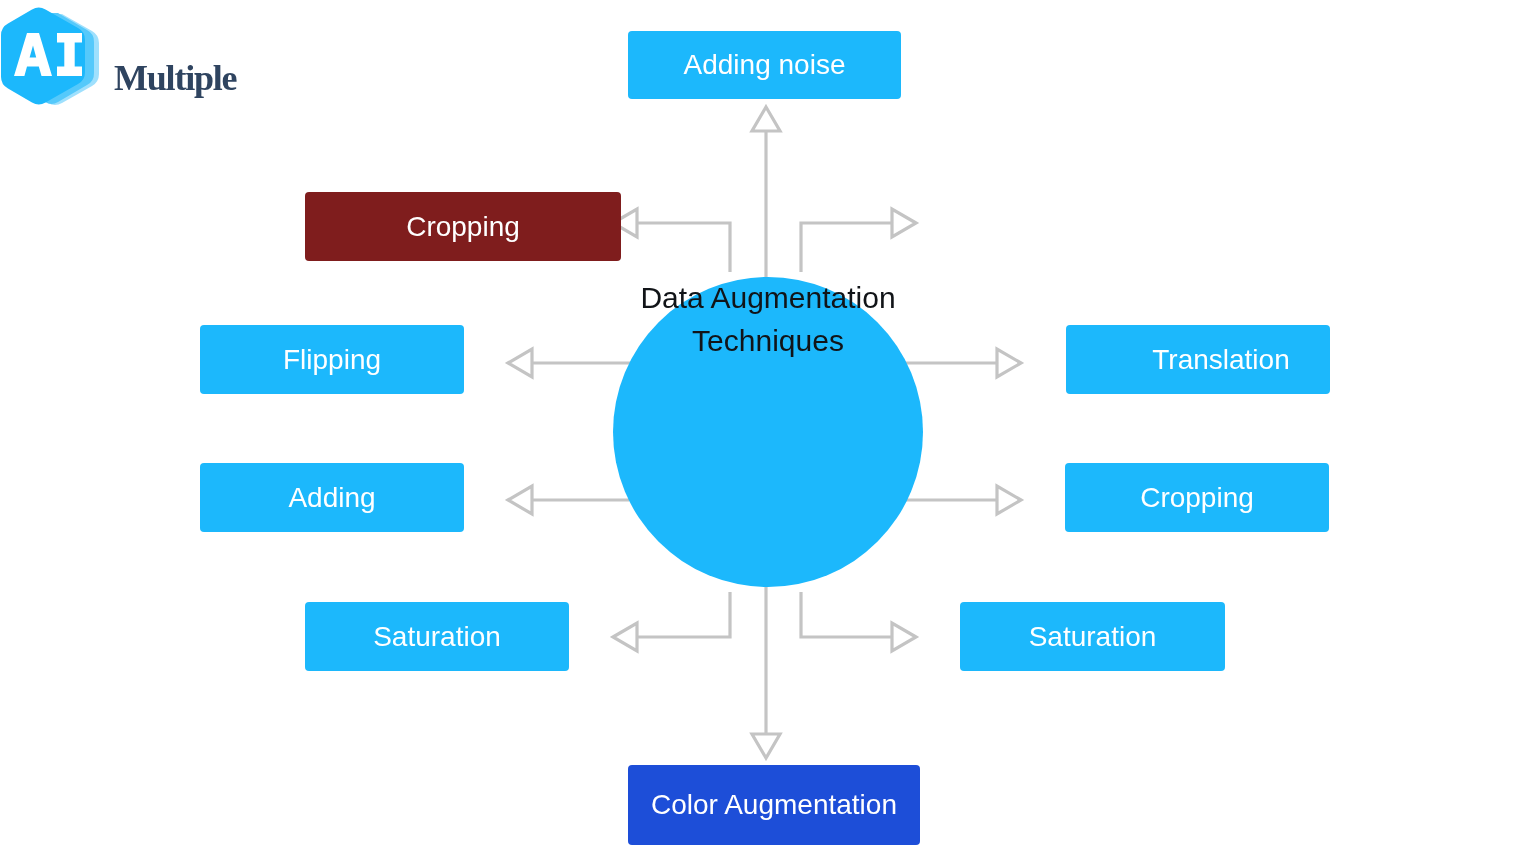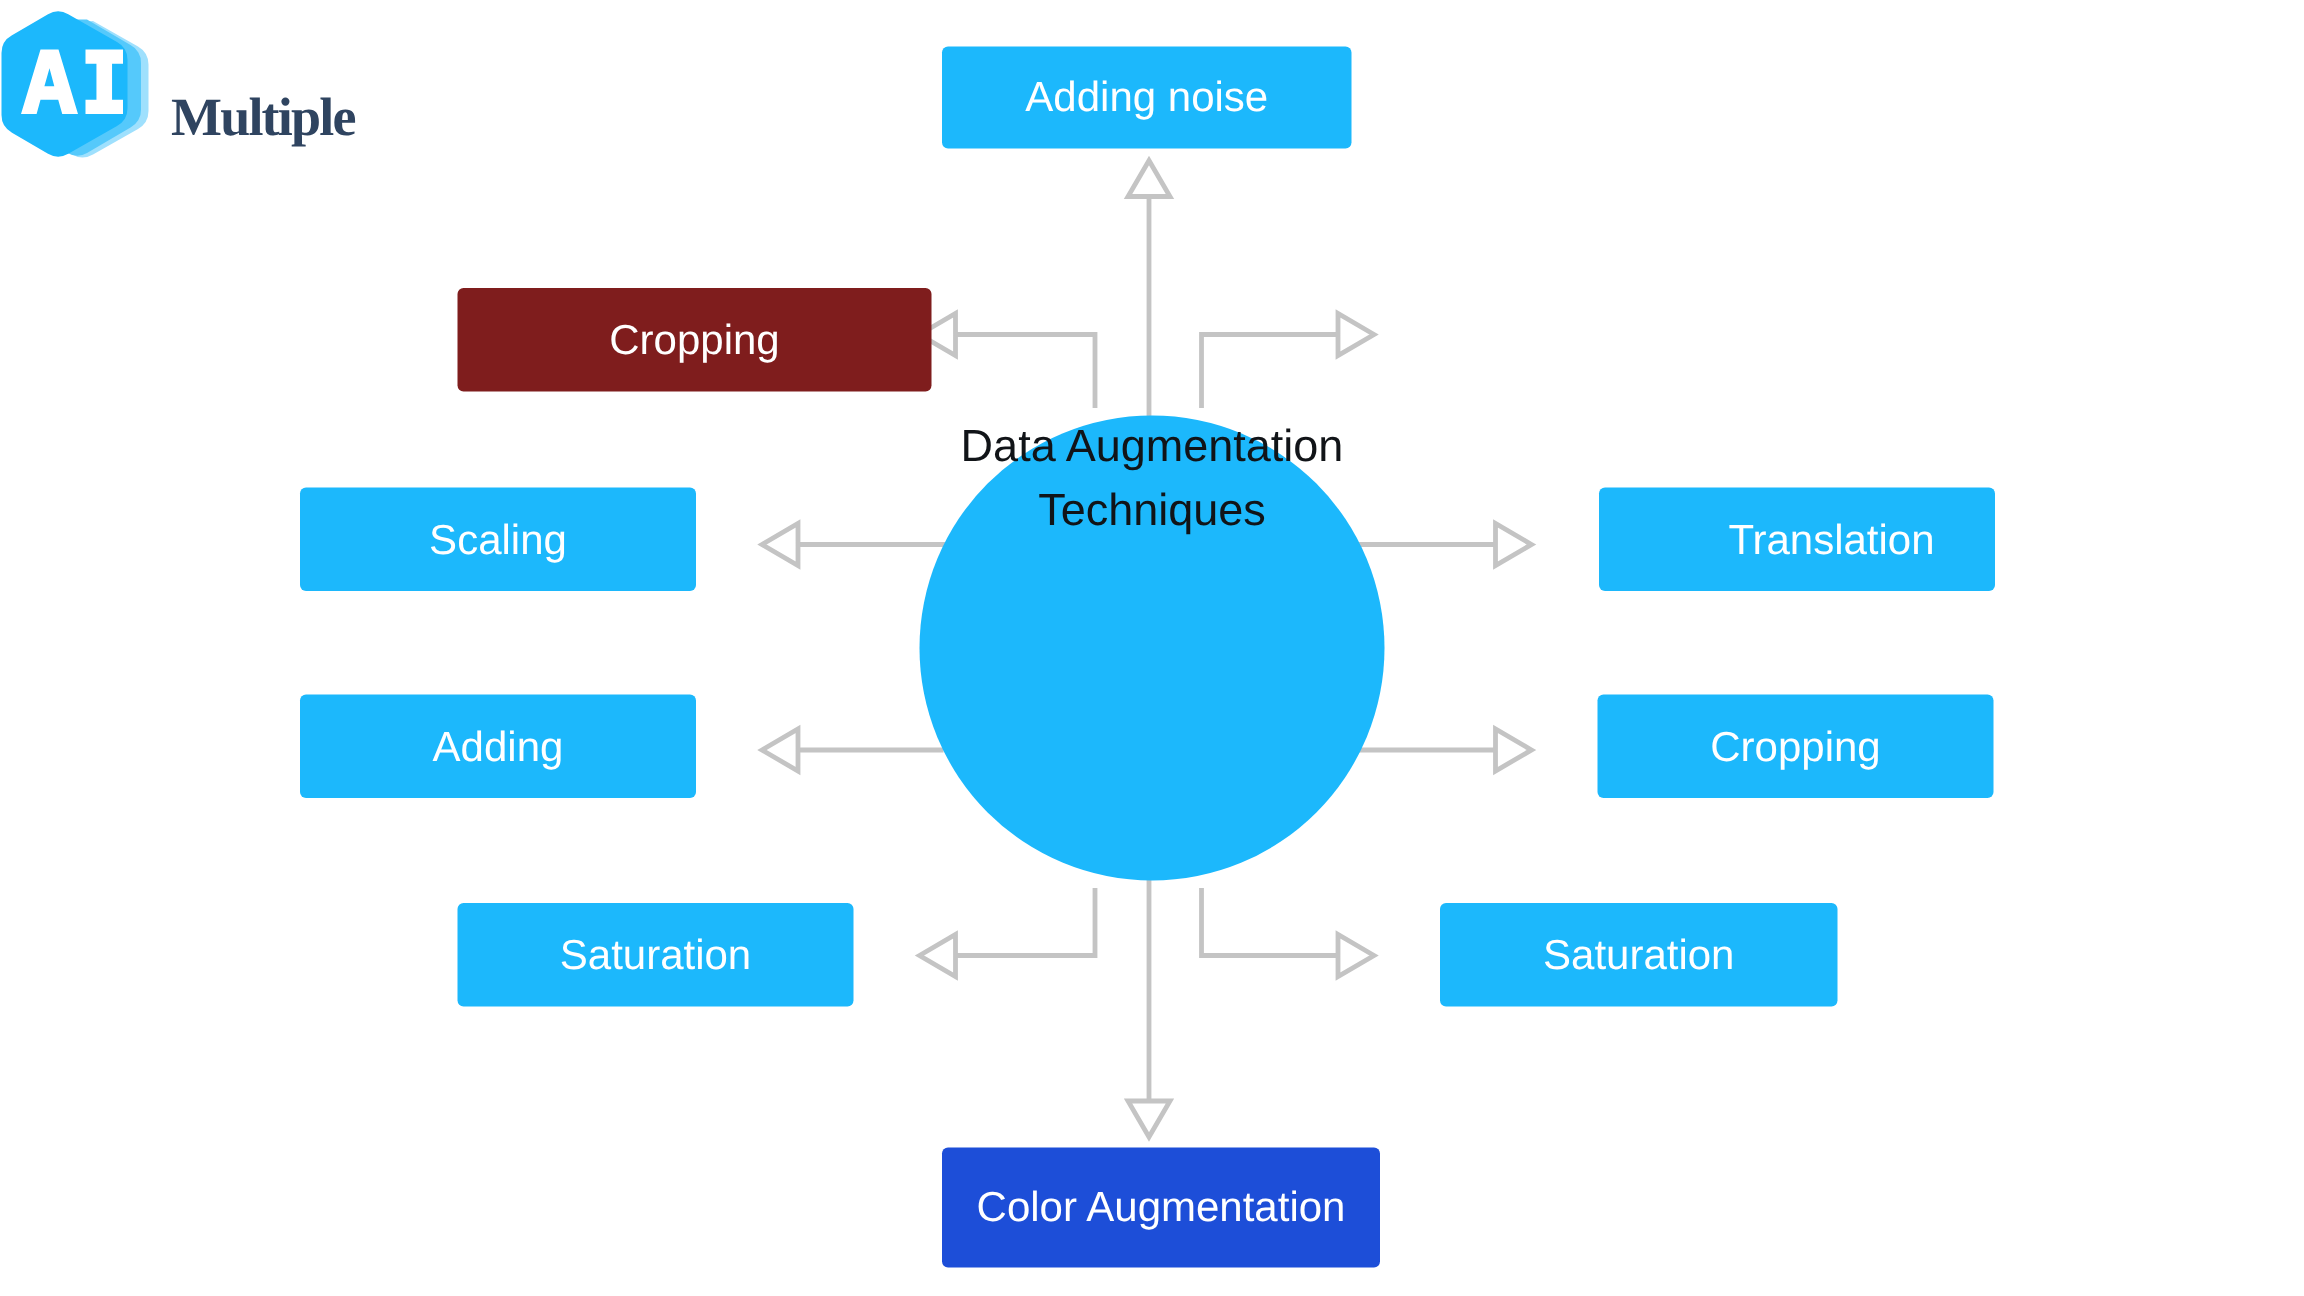--- a/index.html
+++ b/index.html
@@ -176,21 +176,21 @@
   <div class="node-box" style="left: 628px; top: 31px; width: 273px; height: 68px; background: rgb(28, 184, 252);">
     <span class="node-label">Adding noise</span>
   </div>
 
   <div class="node-box" style="left: 305px; top: 192px; width: 316px; height: 69px; background: #7f1d1d;">
     <span class="node-label">Cropping</span>
   </div>
 
 
   <div class="node-box" style="left: 200px; top: 325px; width: 264px; height: 69px; background: rgb(28, 184, 252);">
-    <span class="node-label">Scaling</span>
+    <span class="node-label">Flipping</span>
   </div>
 
   <div class="node-box" style="left: 1066px; top: 325px; width: 264px; height: 69px; background: rgb(28, 184, 252); padding-left: 46px;">
     <span class="node-label">Translation</span>
   </div>
 
   <div class="node-box" style="left: 200px; top: 463px; width: 264px; height: 69px; background: rgb(28, 184, 252);">
     <span class="node-label">Adding</span>
   </div>
 

